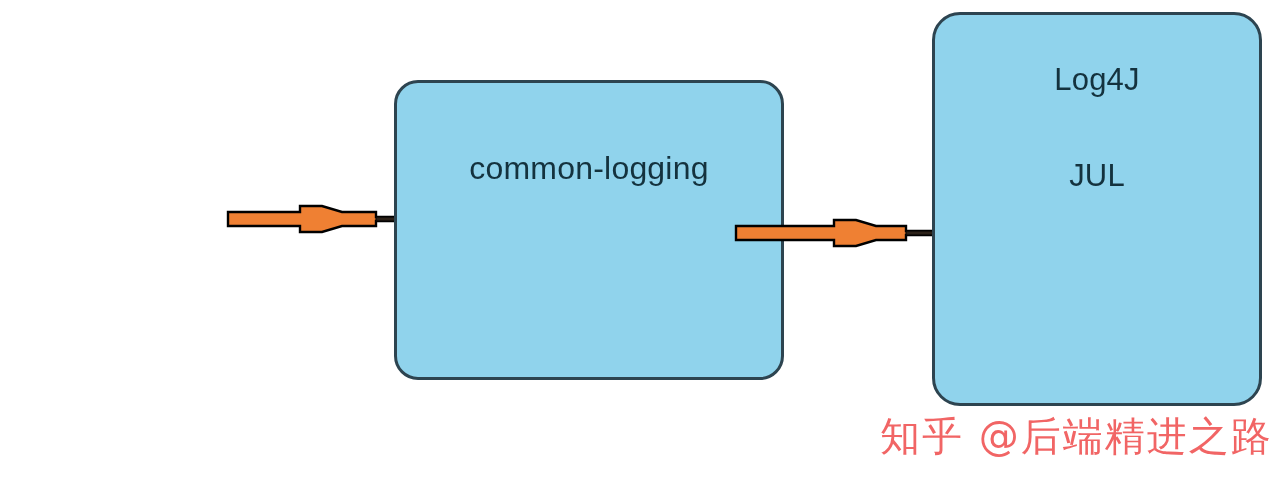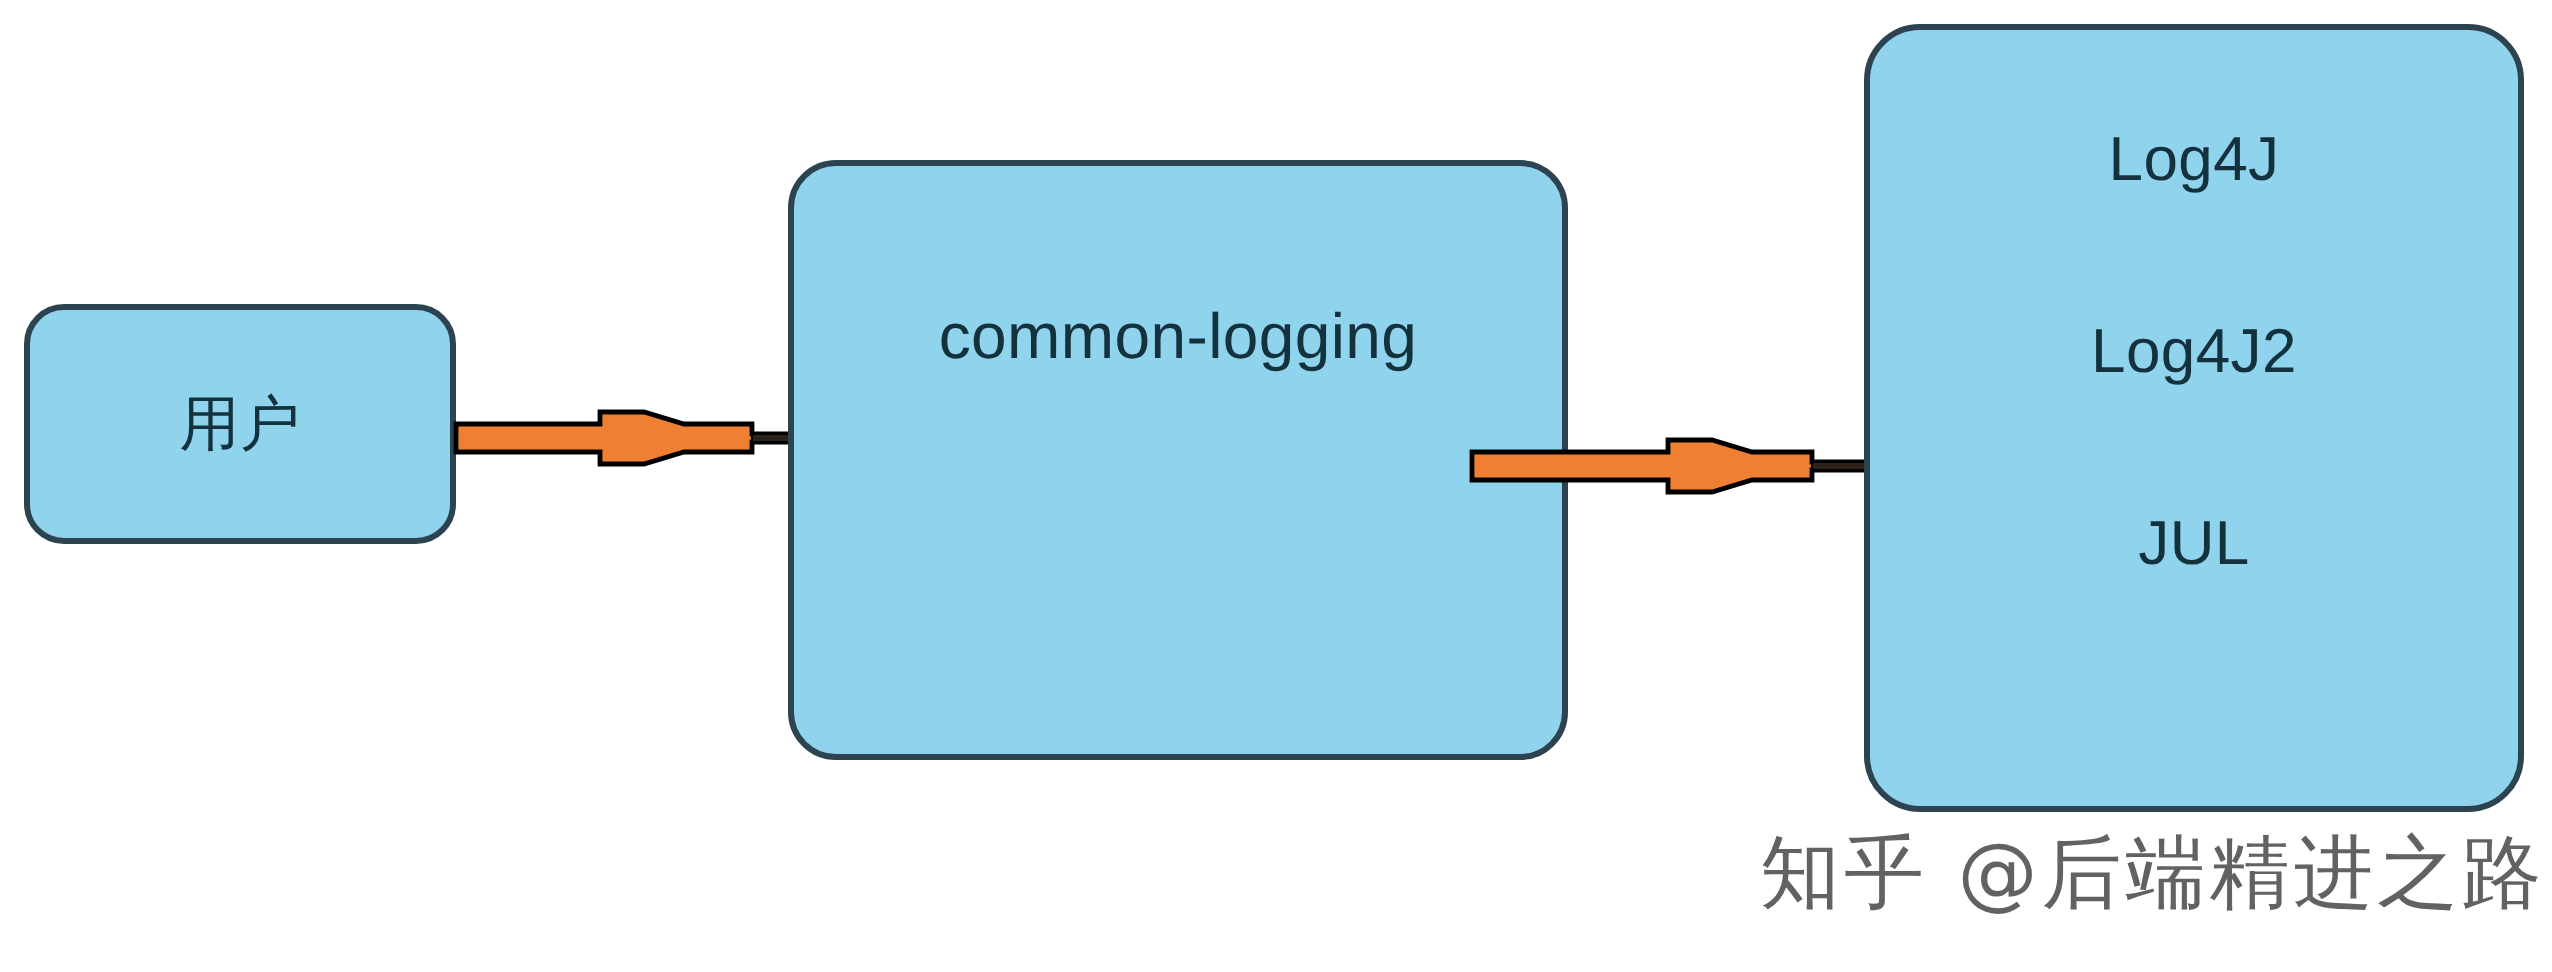--- a/index.html
+++ b/index.html
@@ -100,36 +100,33 @@
 
   #arrow-user-facade { left: 226px; top: 198px; }
   #arrow-facade-impl { left: 734px; top: 212px; }
 
   
   #watermark {
     position: absolute;
     left: 880px;
     top: 409px;
     font-size: 40px;
-    color: #404040;
+    color: #ef4444;
     opacity: 0.82;
     white-space: nowrap;
     font-family: "DejaVu Sans", "Liberation Sans", sans-serif;
     letter-spacing: 2px;
     pointer-events: none;
   }
 </style>
 </head>
 <body>
 
 <div id="canvas">
 
-  <div class="node" id="node-user">
-    <div class="node-label">用户</div>
-  </div>
 
   <div class="connector" id="arrow-user-facade">
     <svg width="176" height="40" viewBox="0 0 176 40">
 
       <path d="M 2,14 L 74,14 L 74,8 L 96,8 L 116,14 L 150,14 L 150,19
                L 176,19 L 176,23 L 150,23 L 150,28 L 116,28 L 96,34
                L 74,34 L 74,28 L 2,28 Z" fill="#ef8033" stroke="#000000" stroke-width="2.4" stroke-linejoin="miter"></path>
       <path d="M 150,19 L 176,19 L 176,23 L 150,23 Z" fill="#2b2118" stroke="#000000" stroke-width="1"></path>
     </svg>
   </div>
@@ -142,19 +139,18 @@
     <svg width="200" height="40" viewBox="0 0 200 40">
       <path d="M 2,14 L 100,14 L 100,8 L 122,8 L 142,14 L 172,14 L 172,19
                L 200,19 L 200,23 L 172,23 L 172,28 L 142,28 L 122,34
                L 100,34 L 100,28 L 2,28 Z" fill="#ef8033" stroke="#000000" stroke-width="2.4" stroke-linejoin="miter"></path>
       <path d="M 172,19 L 200,19 L 200,23 L 172,23 Z" fill="#2b2118" stroke="#000000" stroke-width="1"></path>
     </svg>
   </div>
 
   <div class="node" id="node-impl">
     <div class="node-label">Log4J</div>
-    <div class="node-label">Log4J2</div>
     <div class="node-label">JUL</div>
   </div>
 
   <div id="watermark">知乎 @后端精进之路</div>
 
 </div>
 
 </body></html>

